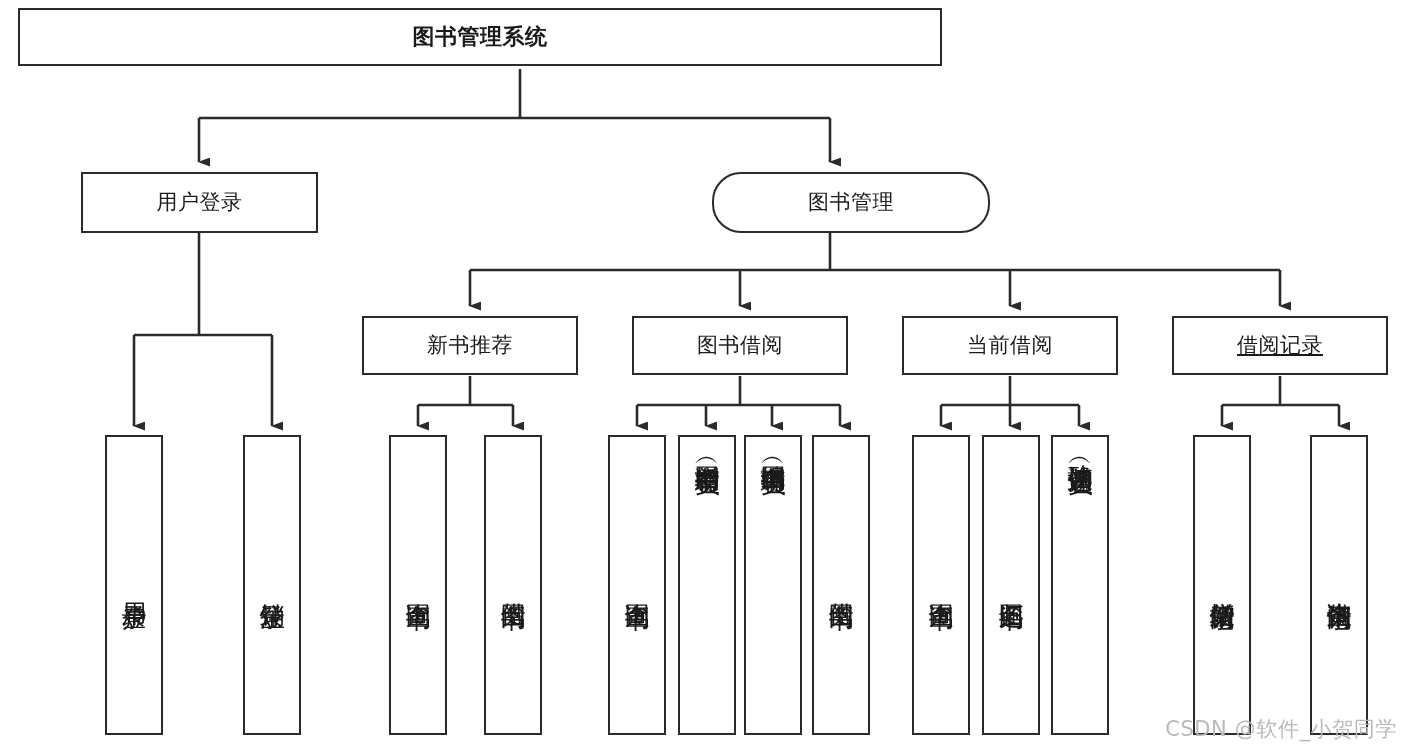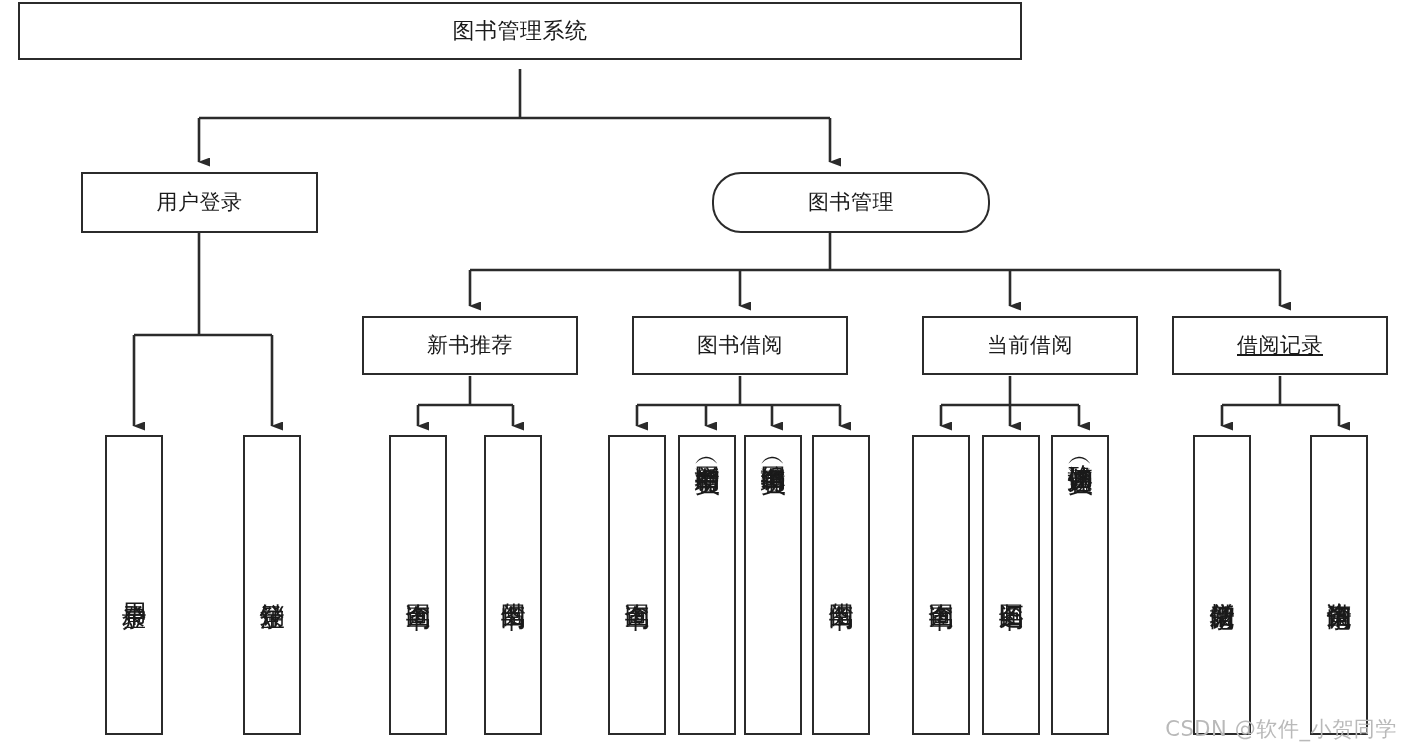--- a/index.html
+++ b/index.html
@@ -124,38 +124,38 @@
       <path d="M1010,405 L1010,426" marker-end="url(#arrowhead)"></path>
       <path d="M1079,405 L1079,426" marker-end="url(#arrowhead)"></path>
 
       <path d="M1280,376 L1280,405"></path>
       <path d="M1222,405 L1339,405"></path>
       <path d="M1222,405 L1222,426" marker-end="url(#arrowhead)"></path>
       <path d="M1339,405 L1339,426" marker-end="url(#arrowhead)"></path>
     </g>
   </svg>
 
-  <div class="node root horizontal" style="left:18px; top:2px; width:1004px; height:58px;">
+  <div class="node root horizontal" style="left:18px; top:8px; width:924px; height:58px;font-weight:bold;">
     <span class="node-label">图书管理系统</span>
   </div>
 
   <div class="node horizontal" style="left:81px; top:172px; width:237px; height:61px;">
     <span class="node-label">用户登录</span>
   </div>
   <div class="node horizontal" style="left:712px; top:172px; width:278px; height:61px;border-radius:29px;">
     <span class="node-label">图书管理</span>
   </div>
 
   <div class="node horizontal" style="left:362px; top:316px; width:216px; height:59px;">
     <span class="node-label">新书推荐</span>
   </div>
   <div class="node horizontal" style="left:632px; top:316px; width:216px; height:59px;">
     <span class="node-label">图书借阅</span>
   </div>
-  <div class="node horizontal" style="left:902px; top:316px; width:216px; height:59px;margin-left:20px;">
+  <div class="node horizontal" style="left:902px; top:316px; width:216px; height:59px;">
     <span class="node-label">当前借阅</span>
   </div>
   <div class="node horizontal" style="left:1172px; top:316px; width:216px; height:59px;text-decoration:underline;">
     <span class="node-label">借阅记录</span>
   </div>
 
   <div class="node vertical v-center" style="left:105px; top:435px; width:58px; height:300px;">
     <span class="node-label">用户登录</span>
   </div>
   <div class="node vertical v-center" style="left:243px; top:435px; width:58px; height:300px;">

